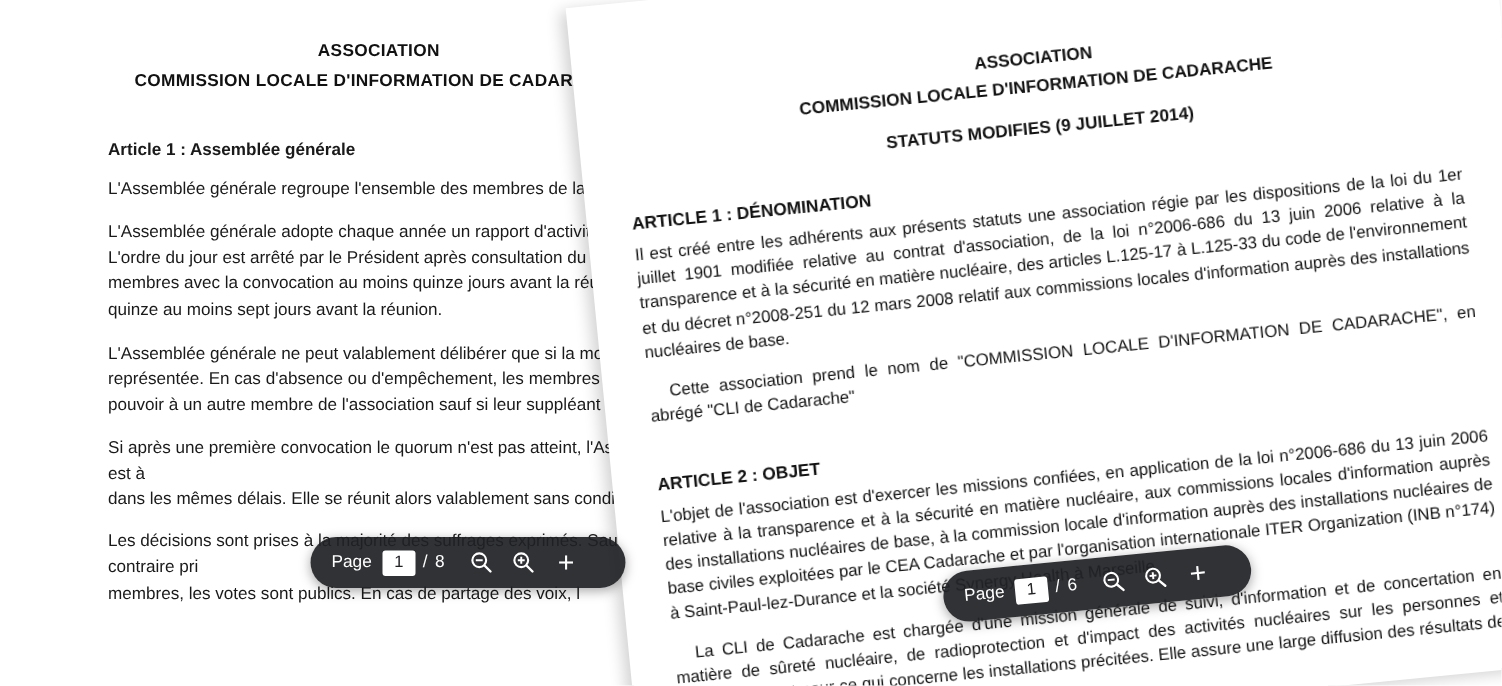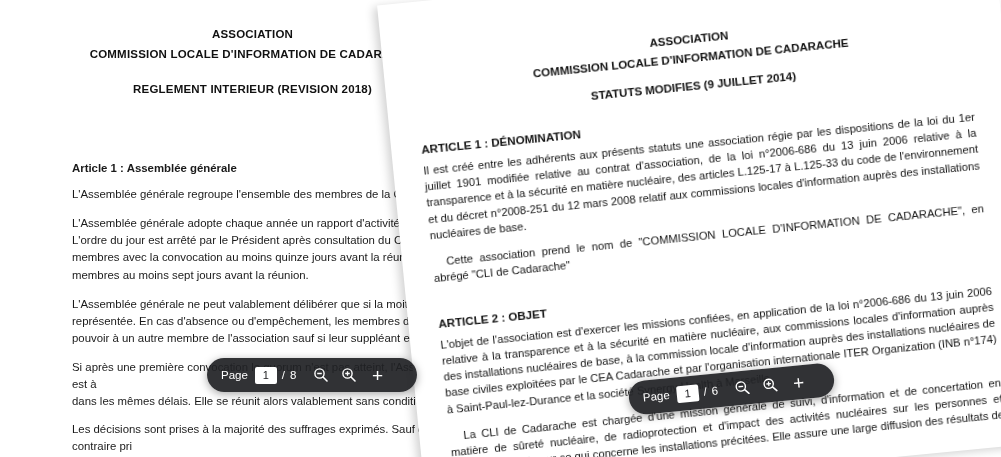--- a/index.html
+++ b/index.html
@@ -40,21 +40,21 @@
   #doc1 .d1-body {
     margin: 0 0 0 72px;
     width: 430px;
     font-size: 11.4px;
     line-height: 1.5;
     color: #1a1a1a;
   }
   #doc1 .d1-art {
     font-weight: bold;
     font-size: 11.4px;
-    margin-top: 65px;
+    margin-top: 32px;
     margin-bottom: 9px;
   }
   #doc1 .d1-p { margin-bottom: 12px; text-align: left; }
   #doc1 .d1-p.tight { margin-bottom: 11px; }
 
   
   #doc1 .fade {
     position: absolute;
     right: 0; top: 0; bottom: 0; width: 90px;
     background: linear-gradient(to right, rgba(255,255,255,0), #ffffff 78%);
@@ -153,35 +153,34 @@
     transform-origin: 0 50%;
   }
 </style>
 </head>
 <body>
 
 <div id="doc1">
   <div class="d1-head">
     <div class="l1">ASSOCIATION</div>
     <div class="l2">COMMISSION LOCALE D'INFORMATION DE CADARACHE</div>
-    <div class="l3">REGLEMENT INTERIEUR (REVISION 2018)</div>
   </div>
 
   <div class="d1-body">
     <div class="d1-art">Article 1 : Assemblée générale</div>
 
     <div class="d1-p">
       <span>L'Assemblée générale regroupe l'ensemble des membres de la CLI. Elle se réu</span><br>
     </div>
 
     <div class="d1-p">
       <span>L'Assemblée générale adopte chaque année un rapport d'activité et un budget prévi</span><br>
       <span>L'ordre du jour est arrêté par le Président après consultation du Conseil d'administ</span><br>
       <span>membres avec la convocation au moins quinze jours avant la réunion. Les dossiers</span><br>
-      <span>membres au moins sept jours avant la réunion.</span>
+      <span>quinze au moins sept jours avant la réunion.</span>
     </div>
 
     <div class="d1-p">
       <span>L'Assemblée générale ne peut valablement délibérer que si la moitié de ses mem</span><br>
       <span>représentée. En cas d'absence ou d'empêchement, les membres de l'Assemblée gé</span><br>
       <span>pouvoir à un autre membre de l'association sauf si leur suppléant est présent.</span>
     </div>
 
     <div class="d1-p tight">
       <span>Si après une première convocation le quorum n'est pas atteint, l'Assemblée générale est à</span><br>

